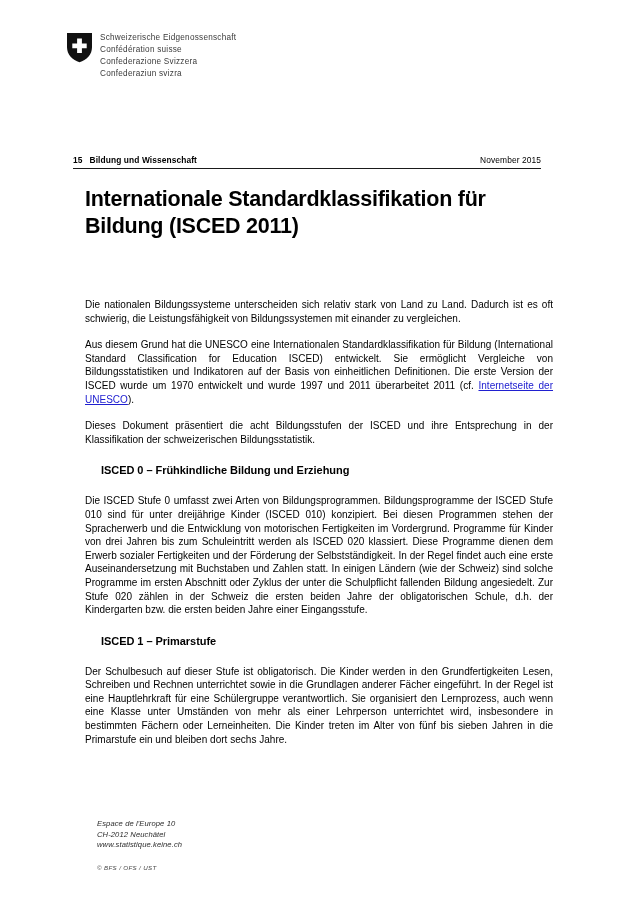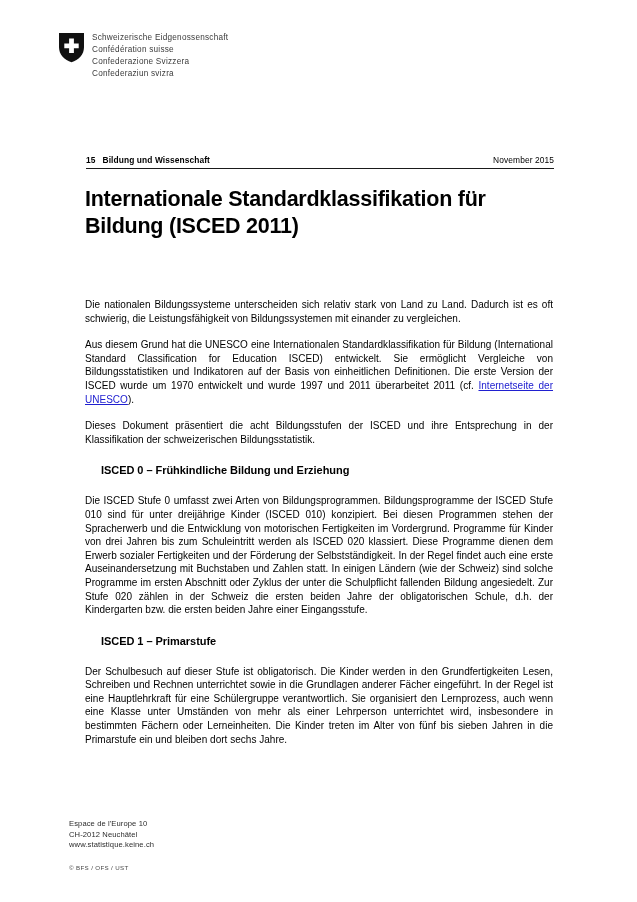--- a/index.html
+++ b/index.html
@@ -16,21 +16,21 @@
     width: 637px;
     height: 902px;
     background: #ffffff;
     overflow: hidden;
     box-sizing: border-box;
   }
 
   
   .letterhead {
     position: absolute;
-    left: 0;
+    left: 8px;
     top: 0;
     width: 596px;
     height: 120px;
   }
   .coat-of-arms {
     position: absolute;
     left: 58px;
     top: 32px;
     width: 27px;
     height: 31px;
@@ -62,21 +62,21 @@
     line-height: 12px;
     font-weight: bold;
     margin-top: 4px;
     letter-spacing: 0.1px;
     white-space: nowrap;
   }
 
   
   .runhead {
     position: absolute;
-    left: 86px;
+    left: 73px;
     top: 155px;
     width: 468px;
     border-bottom: 1.1px solid #1a1a1a;
     padding-bottom: 3px;
     display: flex;
     justify-content: space-between;
     align-items: baseline;
   }
   .runhead-left {
     font-size: 8.4px;
@@ -129,23 +129,24 @@
   }
   .sec-0-title { margin-top: 37px; }
   .sec-0-body  { margin-top: 16px; }
   .sec-0-note  { margin-top: 18px; }
   .sec-1-title { margin-top: 40px; }
   .sec-1-body  { margin-top: 17px; }
 
   
   .footer {
     position: absolute;
-    left: 69px;
+    left: 97px;
     top: 819px;
     width: 468px;
+    font-style: italic;
   }
   .footer-address {
     font-size: 7.6px;
     line-height: 10.6px;
     color: #2b2b2b;
     letter-spacing: 0.1px;
   }
   .footer-copy {
     margin-top: 13px;
     font-size: 6.2px;

